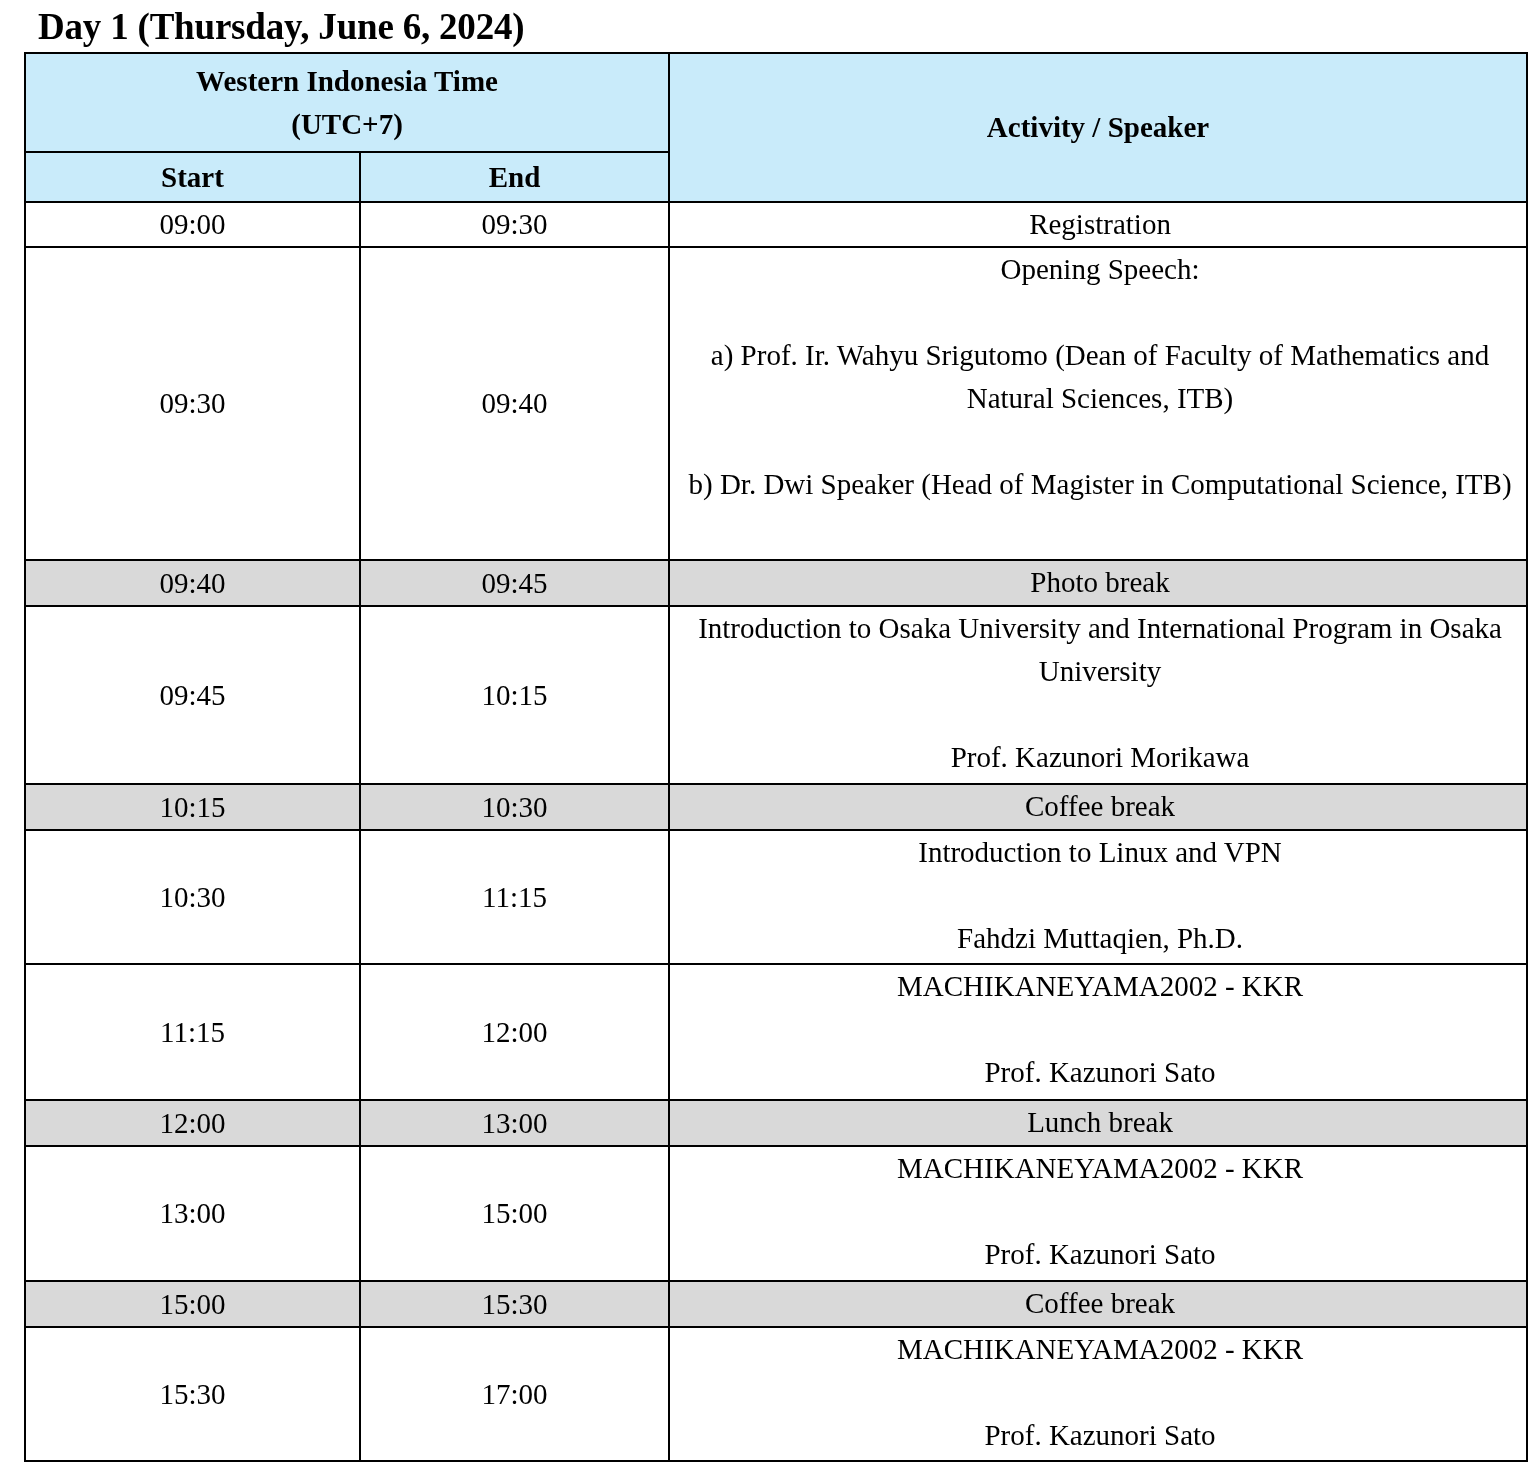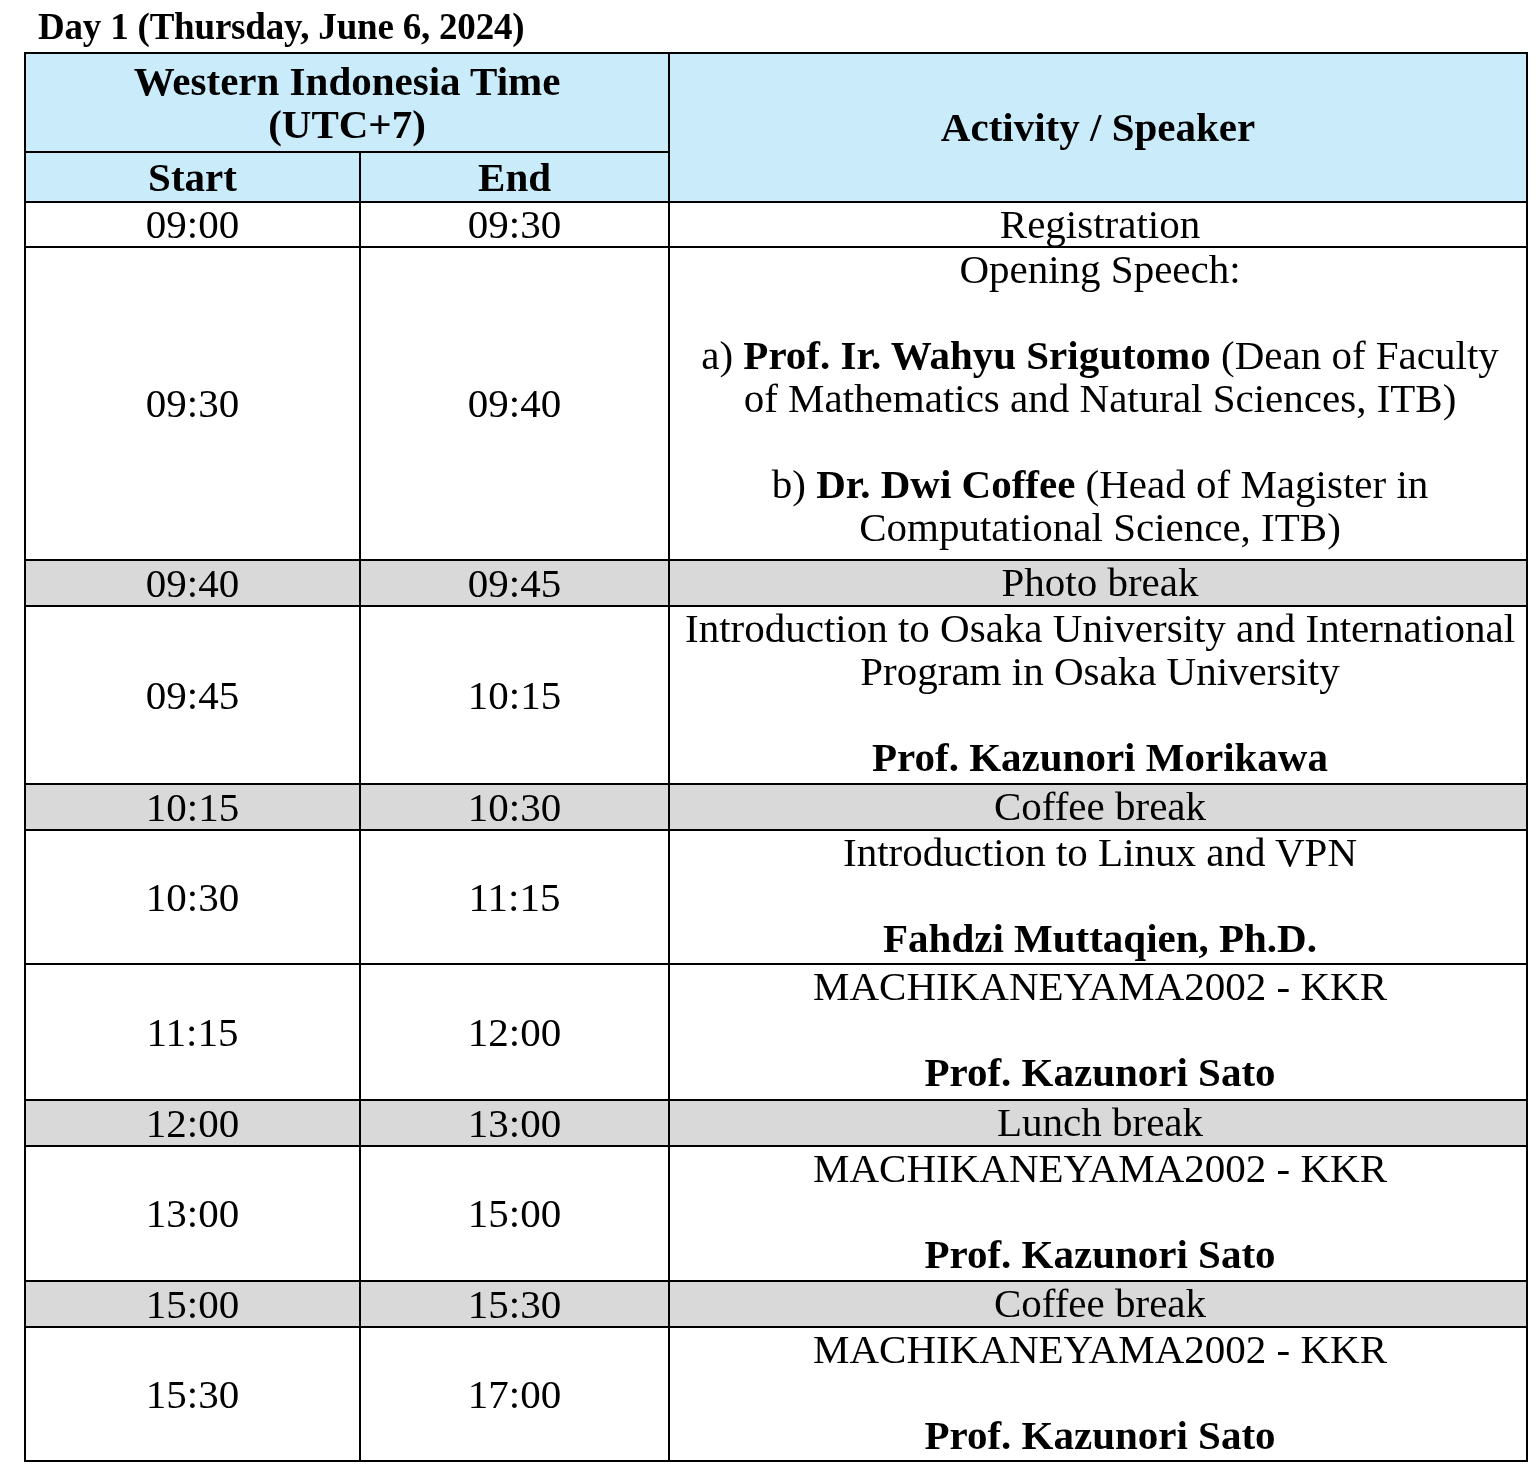--- a/index.html
+++ b/index.html
@@ -1,26 +1,26 @@
 <!DOCTYPE html>
 <html><head>
 <meta charset="utf-8">
 <style>
   html, body { margin:0; padding:0; background:#ffffff; }
   body { width:1538px; height:1472px; position:relative; font-family:"Liberation Serif", "DejaVu Serif", serif; color:#000; }
   .day-title { position:absolute; left:38px; top:4px; font-size:37px; font-weight:bold; line-height:46px; letter-spacing:-0.2px; }
   table.sched { position:absolute; left:24px; top:52px; border-collapse:collapse; table-layout:fixed; width:1502px; }
-  table.sched td, table.sched th { border:2px solid #000; padding:0; font-size:41px; line-height:43px; }
+  table.sched td, table.sched th { border:2px solid #000; padding:0; font-size:29px; line-height:43px; }
   th { background:#c9ebfa; font-weight:bold; text-align:center; }
   th.big { font-size:37px; line-height:48px; }
   td.time { text-align:center; vertical-align:middle; }
   td.act { text-align:center; vertical-align:top; padding-left:14px !important; padding-right:10px !important; }
   tr.break td { background:#d9d9d9; }
   .gap { height:43px; }
-  b { font-weight:bold; }
+  b { font-weight:normal; }
 </style>
 </head>
 <body>
 
 <div class="day-title">Day 1 (Thursday, June 6, 2024)</div>
 
 <table class="sched">
   <colgroup>
       <col style="width:335px">
       <col style="width:309px">
@@ -46,21 +46,21 @@
   </tr>
 
   <tr style="height:313px">
     <td class="time">09:30</td>
     <td class="time">09:40</td>
     <td class="act">
       <div>Opening Speech:</div>
       <div class="gap"></div>
       <div><span>a) </span><b>Prof. Ir. Wahyu Srigutomo</b><span> (Dean of Faculty of Mathematics and Natural Sciences, ITB)</span></div>
       <div class="gap"></div>
-      <div><span>b) </span><b>Dr. Dwi Coffee</b><span> (Head of Magister in Computational Science, ITB)</span></div>
+      <div><span>b) </span><b>Dr. Dwi Speaker</b><span> (Head of Magister in Computational Science, ITB)</span></div>
     </td>
   </tr>
 
   <tr class="break" style="height:46px">
     <td class="time">09:40</td>
     <td class="time">09:45</td>
     <td class="act">Photo break</td>
   </tr>
 
   <tr style="height:178px">

